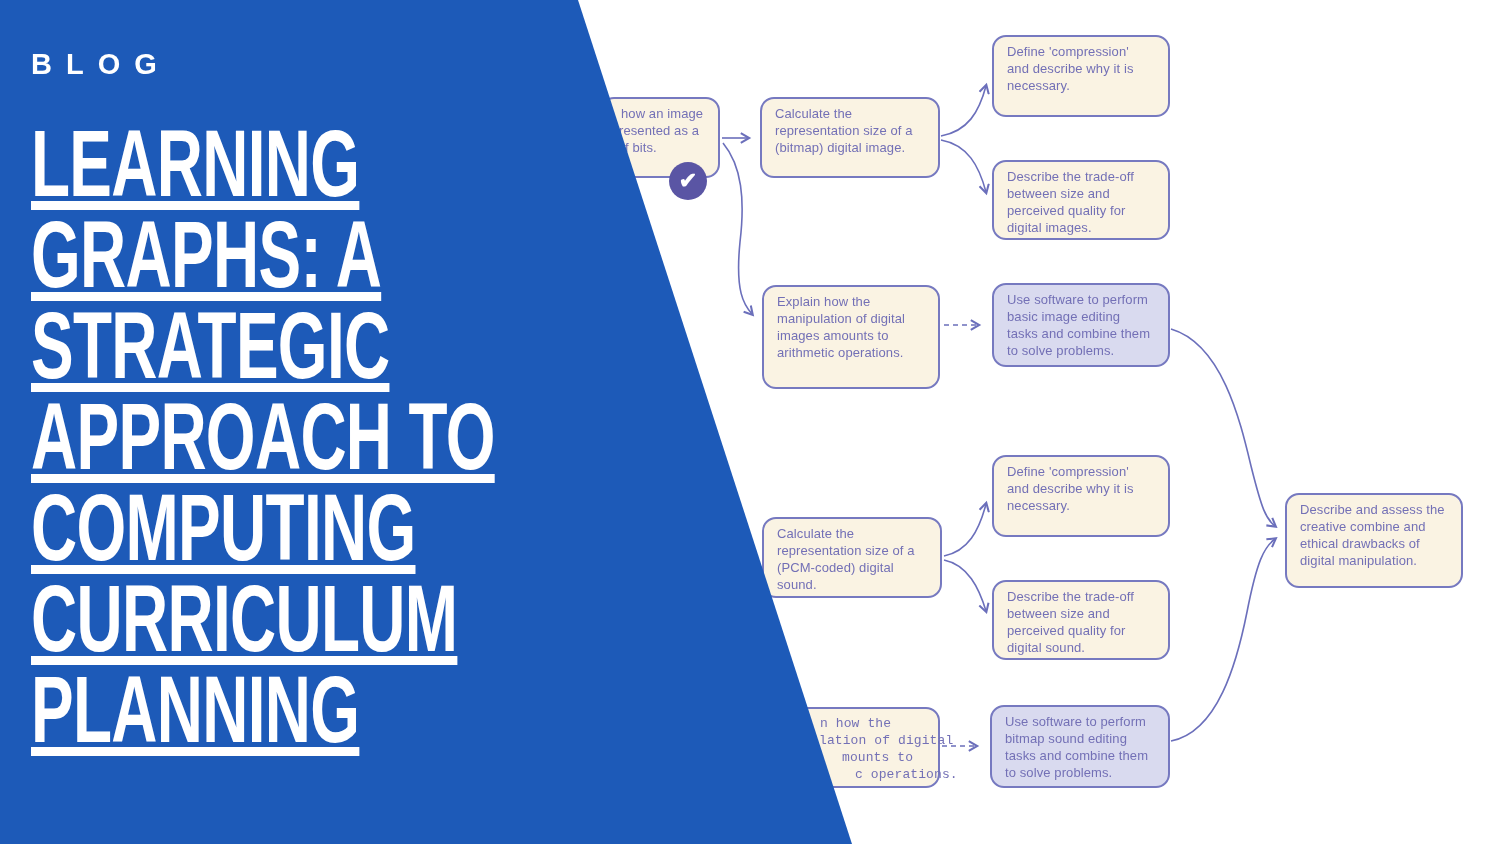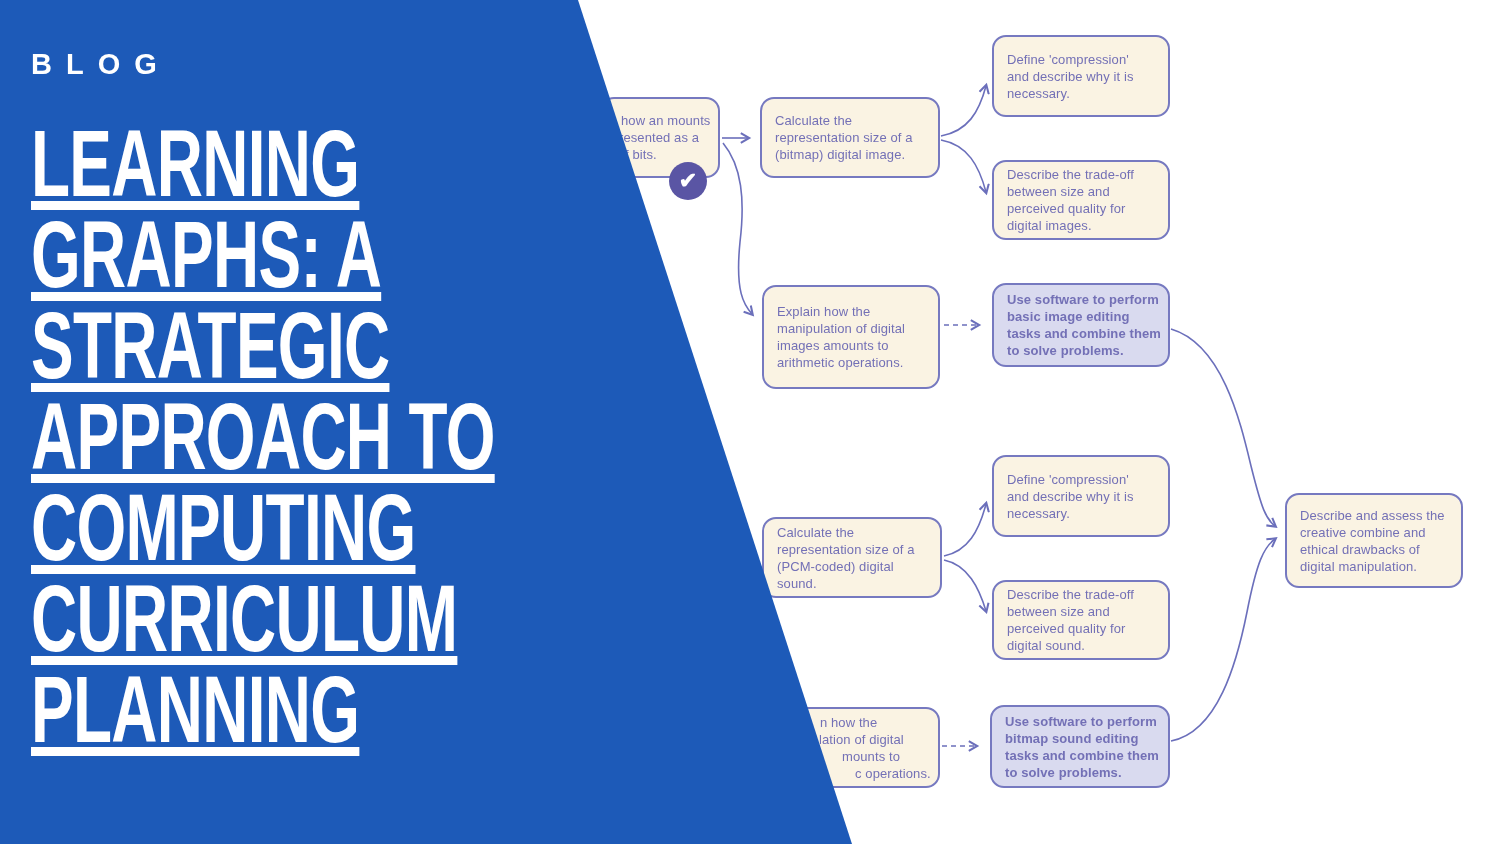--- a/index.html
+++ b/index.html
@@ -19,25 +19,25 @@
   .stage{position:relative;width:1500px;height:844px;background:#ffffff;overflow:hidden;}
 
   
   #edges{position:absolute;left:0;top:0;width:1500px;height:844px;z-index:1;}
   .edge{fill:none;stroke:var(--edge);stroke-width:1.6px;}
   .edge.dashed{stroke-dasharray:5 4;}
 
   
   #nodes{position:absolute;left:0;top:0;width:1500px;height:844px;z-index:2;}
   .node{position:absolute;border:2px solid var(--node-border);border-radius:14px;
-    display:flex;flex-direction:column;justify-content:center;
+    display:flex;flex-direction:column;
     padding:6px 13px;color:var(--node-text);font-size:13px;line-height:17px;
     letter-spacing:.1px;}
   .node.cream{background:var(--node-cream);}
-  .node.lavender{background:var(--node-lavender);font-weight:bold;}
+  .node.lavender{background:var(--node-lavender);}
   .node-line{white-space:nowrap;}
   .badge{position:absolute;width:38px;height:38px;border-radius:50%;
     background:var(--badge);display:flex;align-items:center;justify-content:center;}
   .badge .check{color:var(--badge-check);font-size:22px;font-weight:bold;line-height:1;}
 
   
   #banner-shape{position:absolute;left:0;top:0;width:1500px;height:844px;z-index:3;pointer-events:none;}
   .banner-text{position:absolute;left:31px;top:0;z-index:4;color:var(--banner-text);}
   .kicker{position:absolute;left:0;top:48px;font-size:29px;font-weight:bold;
     letter-spacing:14px;white-space:nowrap;}
@@ -63,21 +63,21 @@
       <path d="M 944 325 L 978 325" class="edge dashed" marker-end="url(#arrow)"></path>
       <path d="M 1171 329 C 1222 344 1240 420 1251 466 C 1262 510 1266 519 1275 526" class="edge solid" marker-end="url(#arrow)"></path>
       <path d="M 944 556 C 968 551 979 531 986 504" class="edge solid" marker-end="url(#arrow)"></path>
       <path d="M 944 560 C 968 565 979 588 986 611" class="edge solid" marker-end="url(#arrow)"></path>
       <path d="M 942 746 L 976 746" class="edge dashed" marker-end="url(#arrow)"></path>
       <path d="M 1171 741 C 1218 732 1237 662 1247 612 C 1257 561 1264 547 1275 539" class="edge solid" marker-end="url(#arrow)"></path>
     </svg>
 
   <div id="nodes">
       <div class="node cream" style="left: 600px; top: 97px; width: 120px; height: 81px;">
-        <div class="node-line" style="padding-left: 6px;">how an mounts</div>
+        <div class="node-line" style="padding-left: 6px;">how an image</div>
         <div class="node-line" style="padding-left: 4px;">resented as a</div>
         <div class="node-line" style="padding-left: 10px;">f bits.</div>
         <div class="badge" style="left: 67px; top: 63px;">
           <span class="check">✔</span>
         </div>
       </div>
       <div class="node cream" style="left: 760px; top: 97px; width: 180px; height: 81px;">
         <div class="node-line">Calculate the</div>
         <div class="node-line">representation size of a</div>
         <div class="node-line">(bitmap) digital image.</div>
@@ -115,21 +115,21 @@
         <div class="node-line">Define 'compression'</div>
         <div class="node-line">and describe why it is</div>
         <div class="node-line">necessary.</div>
       </div>
       <div class="node cream" style="left: 992px; top: 580px; width: 178px; height: 80px;">
         <div class="node-line">Describe the trade-off</div>
         <div class="node-line">between size and</div>
         <div class="node-line">perceived quality for</div>
         <div class="node-line">digital sound.</div>
       </div>
-      <div class="node cream" style="left: 762px; top: 707px; width: 178px; height: 81px;">
+      <div class="node cream" style="left: 762px; top: 707px; width: 178px; height: 81px; font-family: Liberation Mono, monospace;">
         <div class="node-line" style="padding-left: 43px;">n how the</div>
         <div class="node-line" style="padding-left: 42px;">lation of digital</div>
         <div class="node-line" style="padding-left: 65px;">mounts to</div>
         <div class="node-line" style="padding-left: 78px;">c operations.</div>
       </div>
       <div class="node lavender" style="left: 990px; top: 705px; width: 180px; height: 83px;">
         <div class="node-line">Use software to perform</div>
         <div class="node-line">bitmap sound editing</div>
         <div class="node-line">tasks and combine them</div>
         <div class="node-line">to solve problems.</div>

